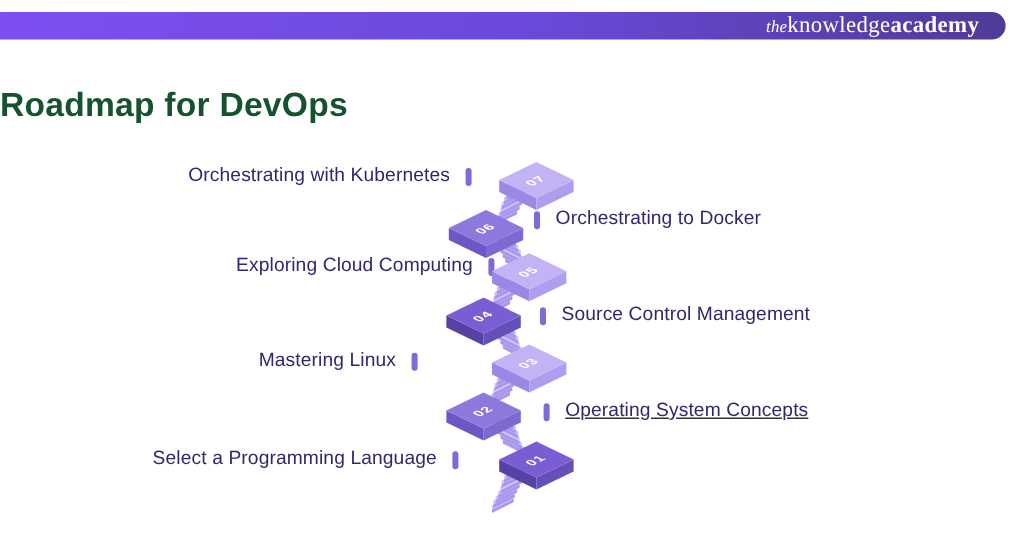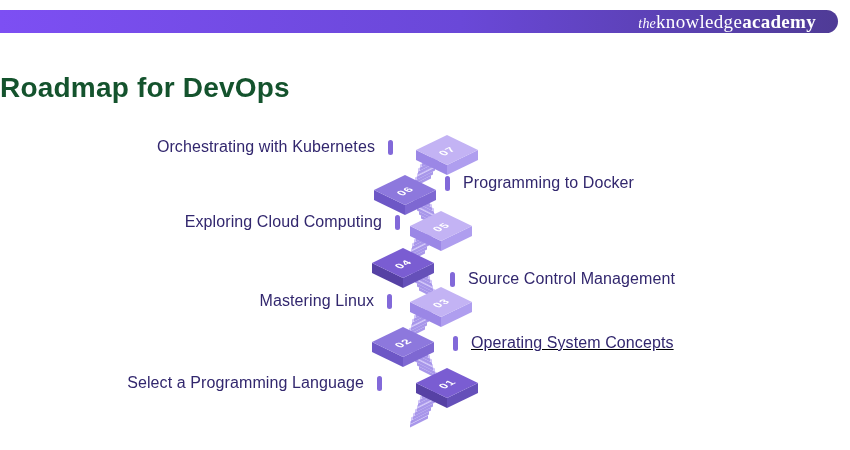--- a/index.html
+++ b/index.html
@@ -29,23 +29,23 @@
     font-size:28px;font-weight:700;color:#14532d;letter-spacing:.2px;
   }
 
   
   .row{position:absolute;display:flex;align-items:center;gap:13px;height:22px;}
   .row.left{left:0;justify-content:flex-end;}
   .lbl{font-size:16px;font-weight:500;color:#32276e;white-space:nowrap;letter-spacing:.1px;}
   .bar{width:5px;height:15px;border-radius:2.5px;background:#8269d9;flex:none;}
   .r1{top:136px;width:393px;}
   .r2{top:172px;left:445px;}
-  .r3{top:211px;width:400px;}
-  .r4{top:268px;left:450px;}
-  .r5{top:290px;width:392px;}
+  .r3{top:211px;width:400px;padding-left:12px;}
+  .r4{top:252px;left:450px;}
+  .r5{top:290px;width:348px;}
   .r6{top:332px;left:453px;text-decoration:underline;}
   .r7{top:372px;width:382px;}
 
   
   .stairs{
     position:absolute;left:355px;top:118px;width:140px;height:315px;
     --tread:#cfc3f8;--riser:#a897ea;
   }
   .tone-light{--top:#c3b3f4;--sw:#9b87e6;--se:#af9eef;}
   .tone-medium{--top:#8d78dd;--sw:#6d57c6;--se:#7e68d2;}
@@ -65,21 +65,21 @@
   </div>
 
   <h1 class="title">Roadmap for DevOps</h1>
 
   <div class="row left r1">
     <span class="lbl">Orchestrating with Kubernetes</span>
     <span class="bar"></span>
   </div>
   <div class="row right r2">
     <span class="bar"></span>
-    <span class="lbl">Programming to Docker</span>
+    <span class="lbl">Orchestrating to Docker</span>
   </div>
   <div class="row left r3">
     <span class="lbl">Exploring Cloud Computing</span>
     <span class="bar"></span>
   </div>
   <div class="row right r4">
     <span class="bar"></span>
     <span class="lbl">Source Control Management</span>
   </div>
   <div class="row left r5">

